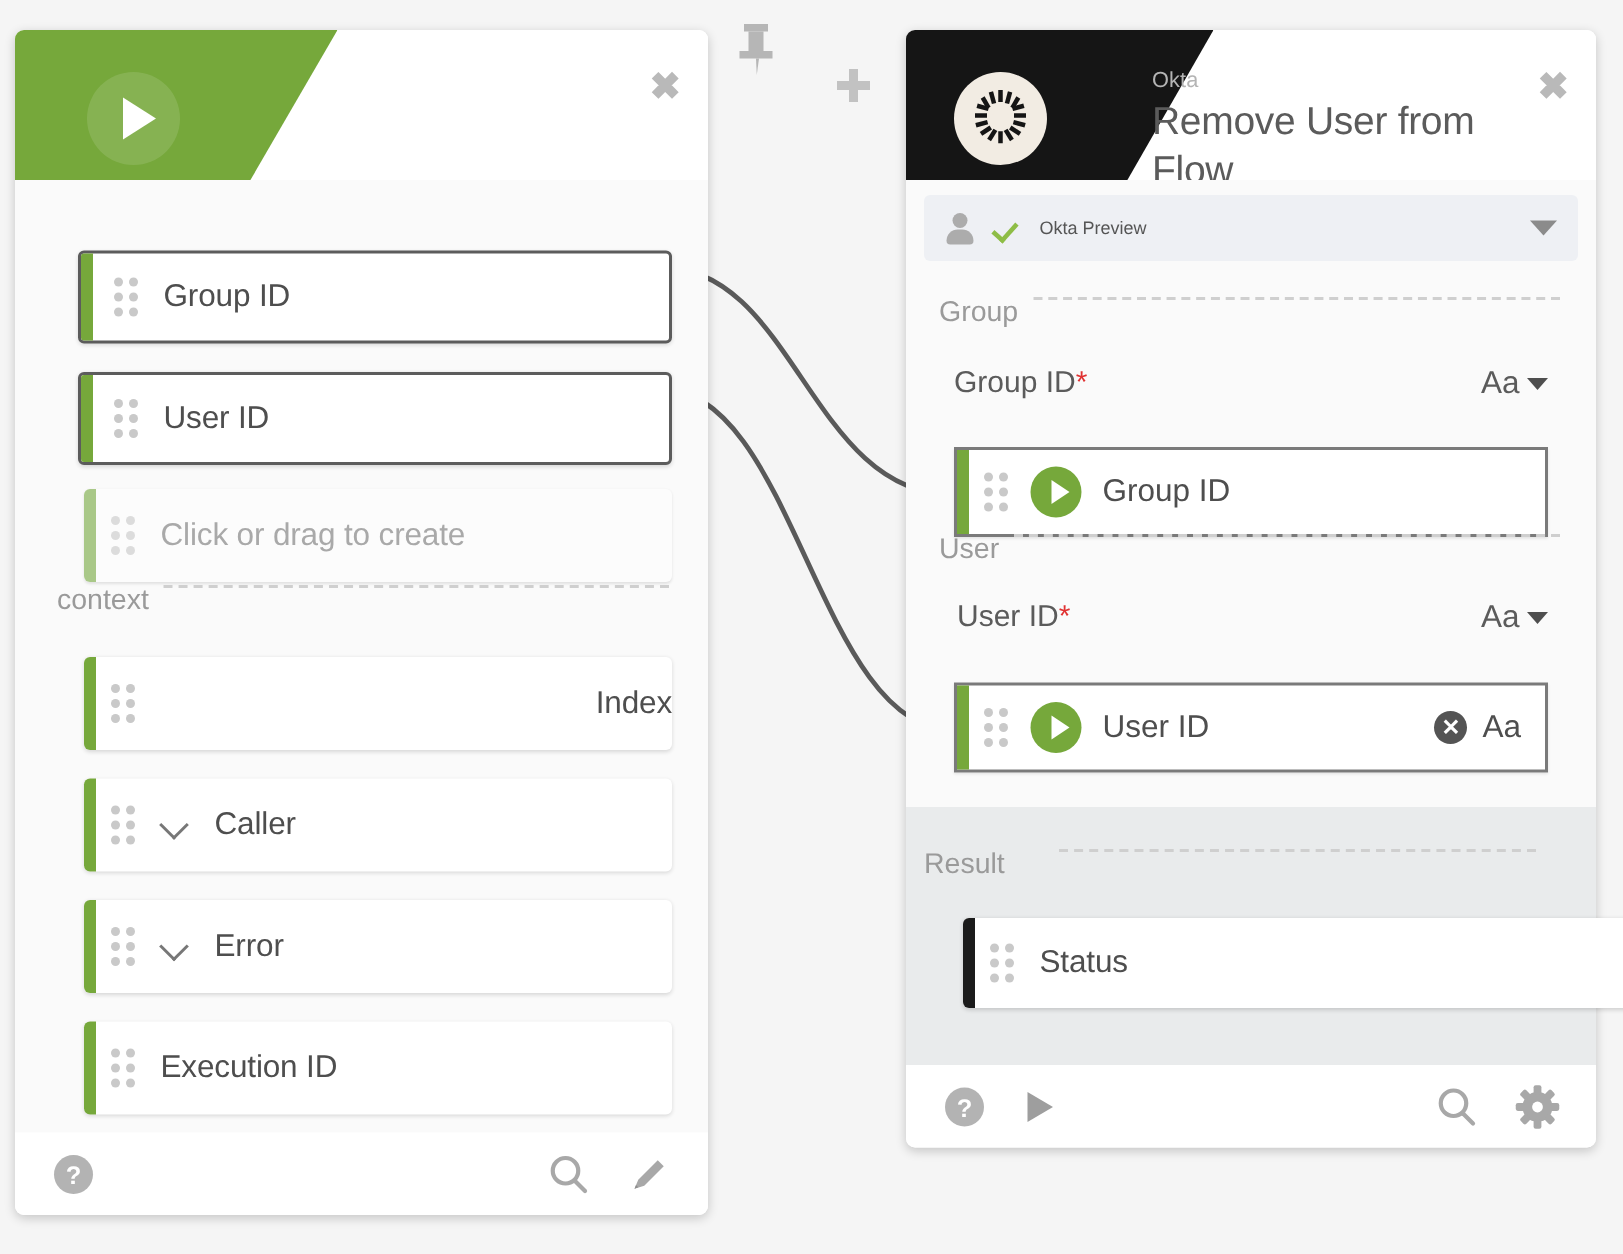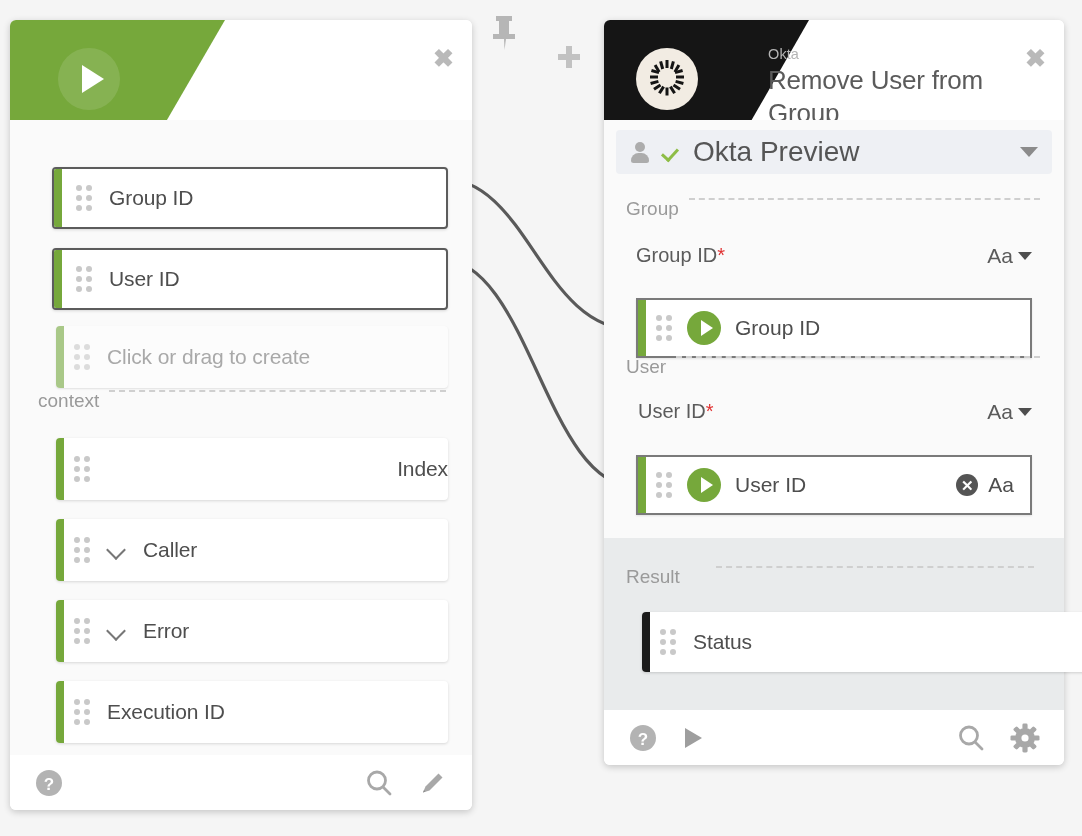--- a/index.html
+++ b/index.html
@@ -72,21 +72,21 @@
   #right-body { position: absolute; left: 0; top: 100px; width: 460px; height: 590px; background: #fafafa; }
   .conn-row {
     position: absolute; left: 12px; top: 10px; width: 436px; height: 44px;
     background: #eef0f4; border-radius: 4px; display: flex; align-items: center; padding: 0 14px;
   }
   .person { width: 20px; height: 20px; position: relative; flex: none; }
   .person::before { content:''; position:absolute; left: 5px; top: 0; width: 10px; height: 10px; border-radius: 50%; background: #acacac; }
   .person::after  { content:''; position:absolute; left: 1px; top: 11px; width: 18px; height: 10px; border-radius: 9px 9px 3px 3px; background: #acacac; }
   .check { margin-left: 12px; width: 17px; height: 17px; position: relative; flex:none; }
   .check::after { content:''; position:absolute; left: 3px; top: 1px; width: 7px; height: 13px; border-right: 3px solid #8ebd46; border-bottom: 3px solid #8ebd46; transform: rotate(42deg); }
-  .conn-name { font-size: 28px; color: #555; margin-left: 14px; }
+  .conn-name { font-size: 12px; color: #555; margin-left: 14px; }
   .caret-dn { margin-left: auto; width: 0; height: 0; border-left: 9px solid transparent; border-right: 9px solid transparent; border-top: 10px solid #8b8b8b; }
   .field-label { position: absolute; font-size: 20px; color: #5b5b5b; }
   .req { color: #e03232; }
   .aa-ctl { position: absolute; display: flex; align-items: center; gap: 5px; cursor: pointer; }
   .aa-ctl .aa { font-size: 21px; color: #5b5b5b; }
   .aa-ctl .tri { width: 0; height: 0; border-left: 7px solid transparent; border-right: 7px solid transparent; border-top: 8px solid #4e4e4e; }
 
   .value-box {
     position: absolute; height: 60px; background: #fff; border: 2px solid #7a7a7a;
     display: flex; align-items: center; box-shadow: 0 1px 2px rgba(0,0,0,.10);
@@ -293,21 +293,21 @@
             <line x1="6.0" y1="21.0" x2="14.0" y2="21.0"></line>
             <line x1="7.4" y1="14.5" x2="15.0" y2="16.6"></line>
             <line x1="11.1" y1="9.0" x2="15.1" y2="15.9"></line>
             <line x1="16.6" y1="5.3" x2="18.7" y2="13.0"></line>
           </g>
           <circle cx="23" cy="22.5" r="5.5" fill="#f2ece3"></circle>
         </svg>
       </div>
       <div class="head-text" style="left:148px; top:26px;margin-left:16px;">
         <div class="head-sub">Okta</div>
-        <div class="head-title" style="max-width:268px;">Remove User from Group</div>
+        <div class="head-title" style="max-width:268px;">Remove User from Flow</div>
       </div>
       <div class="close-x" style="right:18px;">✖</div>
     </div>
 
     <div id="right-body">
 
       <div class="conn-row">
         <span class="person"></span>
         <span class="check"></span>
         <span class="conn-name">Okta Preview</span>
@@ -368,21 +368,21 @@
           </span>
         <span class="play-pill">
             <i></i>
           </span>
         <span class="val-text">User ID</span>
         <span class="clear-x">✕</span>
         <span class="aa-inline">Aa</span>
       </div>
 
       <div class="result-pane" style="top:418px; height:172px;">
-        <div class="section-label" style="left:22px; top:28px; width:408px;gap:36px;">
+        <div class="section-label" style="left:12px; top:28px; width:408px;gap:36px;">
           <span class="txt">Result</span>
           <span class="dash"></span>
         </div>
         <div class="result-row" style="left:38px; top:74px; width:468px;">
           <span class="bar"></span>
           <span class="dots" style="margin-left:18px;">
               <i></i>
               <i></i>
               <i></i>
               <i></i>

